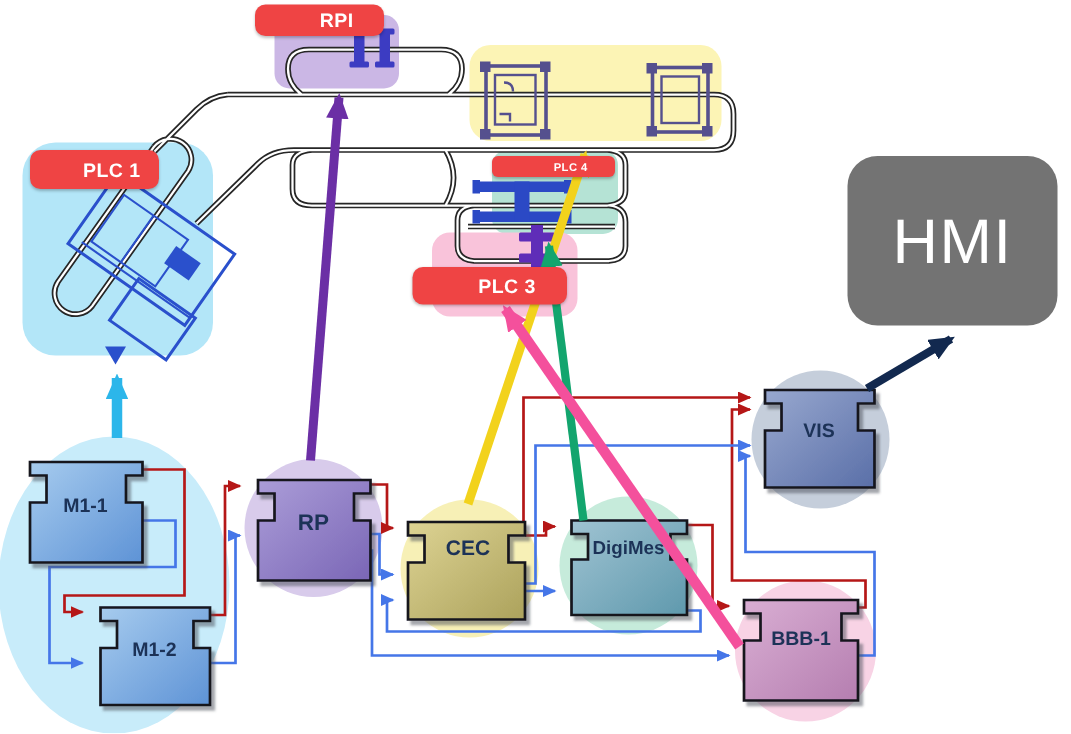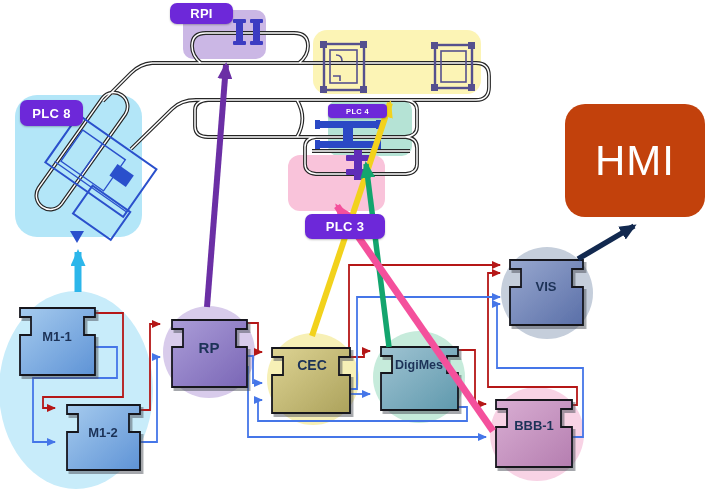--- a/index.html
+++ b/index.html
@@ -1,29 +1,29 @@
 <!DOCTYPE html>
 <html><head>
 <meta charset="utf-8">
 <style>
   html,body{margin:0;padding:0;background:#ffffff;font-family:"Liberation Sans",sans-serif;}
   .stage{position:relative;width:714px;height:489px;background:#ffffff;overflow:hidden;}
   .stage svg{position:absolute;left:0;top:0;}
-  .pill{position:absolute;background:#6d28d9;color:#ffffff;border-radius:7px;
+  .pill{position:absolute;background:#ef4444;color:#ffffff;border-radius:7px;
         display:flex;align-items:center;justify-content:center;
-        font-weight:bold;font-size:13px;letter-spacing:0.3px;box-shadow:0 1px 2px rgba(0,0,0,0.25);}
+        font-weight:bold;font-size:13px;letter-spacing:0.3px;box-shadow:0 1px 2px rgba(0,0,0,0.25);padding-left:23px;}
   .pill.small{font-size:7.5px;border-radius:4px;}
   .hmi-box{position:absolute;left:565px;top:104px;width:140px;height:113px;
-        background:#c2410c;border-radius:20px;display:flex;align-items:center;justify-content:center;
+        background:#737373;border-radius:20px;display:flex;align-items:center;justify-content:center;
         color:#ffffff;font-size:42px;font-weight:400;letter-spacing:1px;}
   .pill-rpi{left:170px;top:3px;width:63px;height:21px;}
   .pill-plc1{left:20px;top:100px;width:63px;height:26px;}
   .pill-plc2{left:367px;top:30px;width:65px;height:24px;}
   .pill-plc4{left:328px;top:104px;width:59px;height:14px;}
-  .pill-plc3{left:305px;top:178px;width:80px;height:25px;margin-top:36px;}
+  .pill-plc3{left:275px;top:178px;width:80px;height:25px;}
 </style>
 </head>
 <body>
 
 <div class="stage">
 
 <svg width="714" height="489" viewBox="0 0 714 489">
   <defs>
     <linearGradient id="g-m1" x1="0" y1="0" x2="1" y2="1">
       <stop offset="0" stop-color="#a6cbee"></stop>
@@ -204,21 +204,21 @@
     <line x1="78" y1="292" x2="78" y2="252" stroke="#2cb6ea" stroke-width="7" marker-end="url(#h-cyan)"></line>
     <line x1="207" y1="307" x2="226" y2="65" stroke="#6b2fa5" stroke-width="6" marker-end="url(#h-purple)"></line>
     <line x1="312" y1="336" x2="390" y2="103" stroke="#f2d21c" stroke-width="6" marker-end="url(#h-yellow)"></line>
     <line x1="389" y1="347" x2="366" y2="164" stroke="#13a56e" stroke-width="5.5" marker-end="url(#h-green)"></line>
     <line x1="493" y1="431" x2="337" y2="206" stroke="#f4509c" stroke-width="7" marker-end="url(#h-pink)"></line>
     <line x1="578" y1="259" x2="634" y2="226" stroke="#12294f" stroke-width="5.5" marker-end="url(#h-navy)"></line>
   </g>
 </svg>
 
 <div class="pill pill-rpi">RPI</div>
-<div class="pill pill-plc1">PLC 8</div>
+<div class="pill pill-plc1">PLC 1</div>
 <div class="pill small pill-plc4">PLC 4</div>
 <div class="pill pill-plc3">PLC 3</div>
 
 <div class="hmi-box">
   <span>HMI</span>
 </div>
 
 </div>
 
 </body></html>

